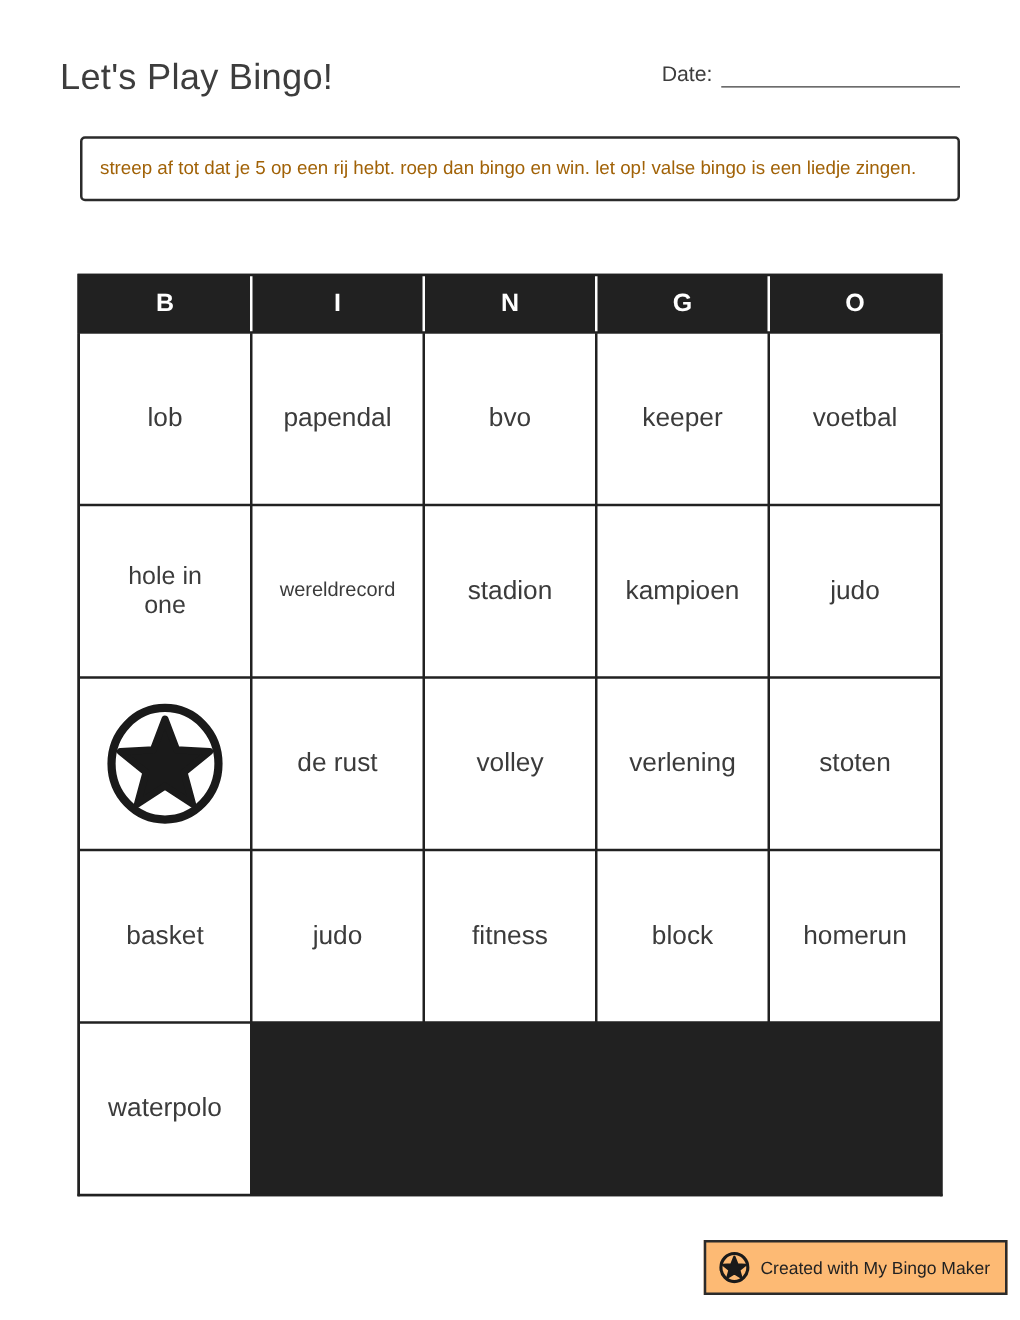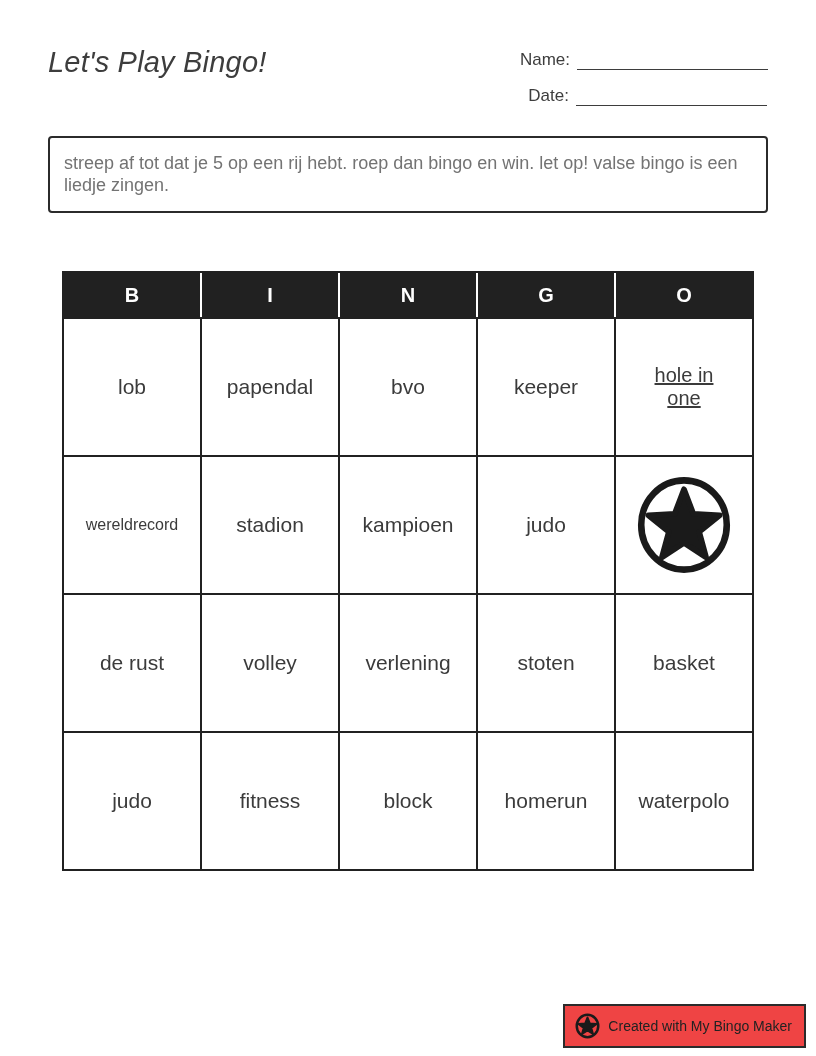--- a/index.html
+++ b/index.html
@@ -13,39 +13,38 @@
   .page { position: relative; width: 816px; height: 1056px; overflow: hidden; }
 
   
   .top {
     display: flex; justify-content: space-between; align-items: flex-start;
     padding: 46px 48px 0 48px;
   }
   .title {
     margin: 0; font-size: 29px; font-weight: 400; color: #3d3d3d;
     letter-spacing: 0.2px;
-    font-style: italic;
   }
   .fields { display: flex; flex-direction: column; gap: 14px; margin-top: 2px; }
   .field-row { display: flex; align-items: flex-end; }
   .field-label {
     font-size: 17px; color: #3d3d3d; padding-right: 7px;
     min-width: 56px; text-align: right; line-height: 1.2;
   }
   .field-line {
     display: inline-block; width: 191px; height: 22px;
     border-bottom: 1.5px solid #3d3d3d;
   }
 
   
   .instructions {
-    margin: 30px 48px 0 48px;
+    margin: 30px 48px 0 64px;
     border: 2px solid #2b2b2b; border-radius: 4px;
     padding: 15px 14px;
-    font-size: 18px; color: #737373; line-height: 1.2;
+    font-size: 15px; color: #a16207; line-height: 1.2;
   }
 
   
   .bingo { width: 692px; margin: 58px auto 0 auto; }
   .bingo-head {
     display: flex; background: #212121;
     border: 2px solid #212121; height: 48px;
   }
   .bh {
     flex: 1; display: flex; align-items: center; justify-content: center;
@@ -57,45 +56,41 @@
     grid-auto-rows: 136px; gap: 2px;
     background: #212121; border: 2px solid #212121; border-top: none;
   }
   .cell {
     background: #ffffff;
     display: flex; align-items: center; justify-content: center;
     text-align: center; font-size: 21px; color: #3b3b3b;
     padding: 0 21px; line-height: 1.15; overflow: hidden;
   }
   .cell.small { font-size: 16px; }
-  .cell.mid { font-size: 20px; text-decoration: underline; }
+  .cell.mid { font-size: 20px; }
   .free-star { width: 100px; height: 104px; display: block; }
 
   
   .credit {
-    position: absolute; right: 10px; bottom: 8px;
+    position: absolute; right: 10px; bottom: 20px;
     display: flex; align-items: center; gap: 8px;
-    border: 2px solid #2b2b2b; background: #ef4444;
+    border: 2px solid #2b2b2b; background: #fdba74;
     padding: 7px 12px 7px 10px;
     font-size: 14px; color: #222222;
   }
   .credit-icon { width: 25px; height: 26px; display: block; }
 </style>
 </head>
 <body>
 
 <div class="page">
 
   <div class="top">
     <h1 class="title">Let's Play Bingo!</h1>
     <div class="fields">
-      <div class="field-row">
-        <span class="field-label">Name:</span>
-        <span class="field-line"></span>
-      </div>
       <div class="field-row">
         <span class="field-label">Date:</span>
         <span class="field-line"></span>
       </div>
     </div>
   </div>
 
   <div class="instructions">
     <span>streep af tot dat je 5 op een rij hebt. roep dan bingo en win. let op! valse bingo is een liedje zingen.</span>
   </div>
@@ -106,20 +101,21 @@
       <div class="bh">I</div>
       <div class="bh">N</div>
       <div class="bh">G</div>
       <div class="bh">O</div>
     </div>
     <div class="bingo-body">
       <div class="cell">lob</div>
       <div class="cell">papendal</div>
       <div class="cell">bvo</div>
       <div class="cell">keeper</div>
+      <div class="cell">voetbal</div>
 
       <div class="cell mid">hole in one</div>
       <div class="cell small">wereldrecord</div>
       <div class="cell">stadion</div>
       <div class="cell">kampioen</div>
 
       <div class="cell">judo</div>
       <div class="cell">
         <svg class="free-star" viewBox="0 0 100 104" xmlns="http://www.w3.org/2000/svg">
           <ellipse cx="50" cy="52" rx="45.5" ry="47.5" fill="none" stroke="#1a1a1a" stroke-width="7"></ellipse>

